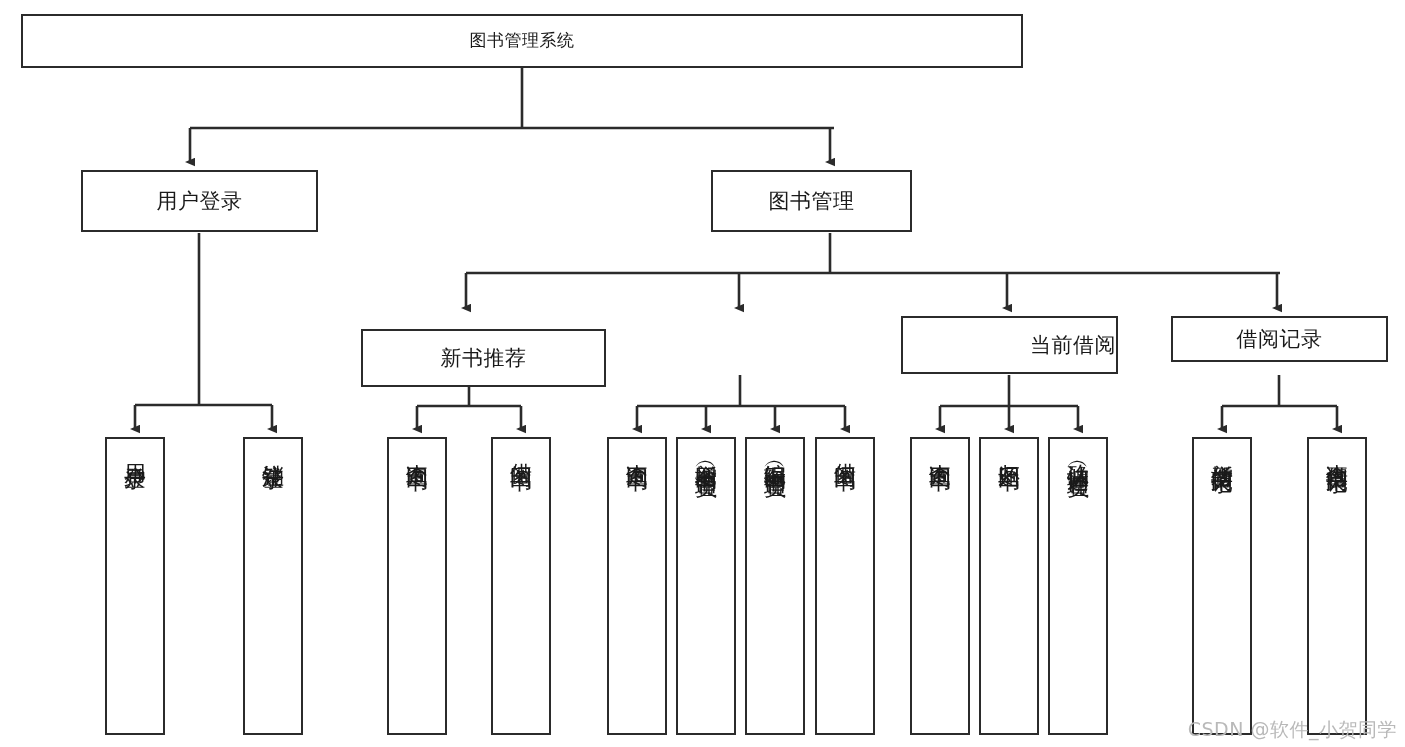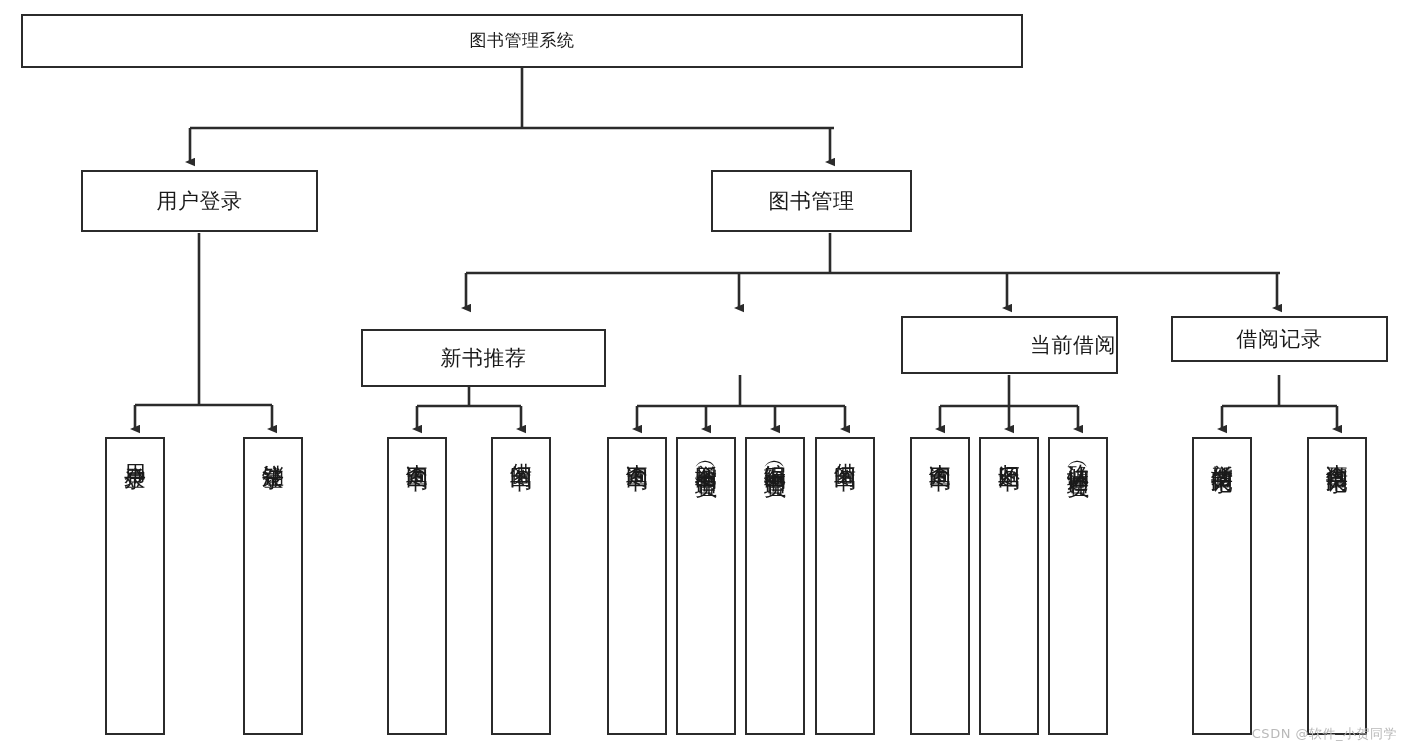--- a/index.html
+++ b/index.html
@@ -60,21 +60,21 @@
     text-orientation: upright;
     font-size: 22px;
     line-height: 1;
     letter-spacing: 2px;
     white-space: nowrap;
   }
   #watermark {
     position: absolute;
     right: 8px;
     bottom: 4px;
-    font-size: 13px;
+    font-size: 19px;
     color: #b9b9b9;
     letter-spacing: 0.5px;
     white-space: nowrap;
     pointer-events: none;
   }
 </style>
 </head>
 <body>
 
 <div id="diagram-root">

